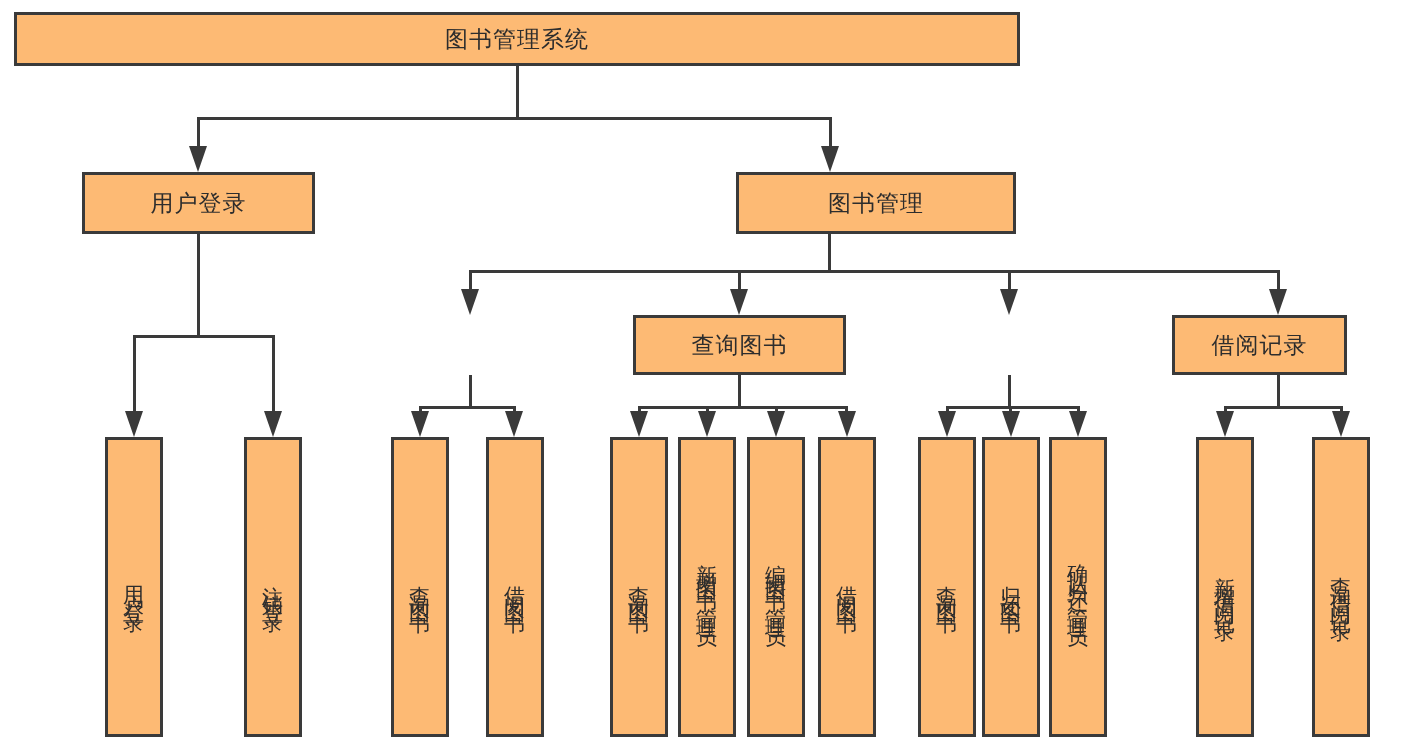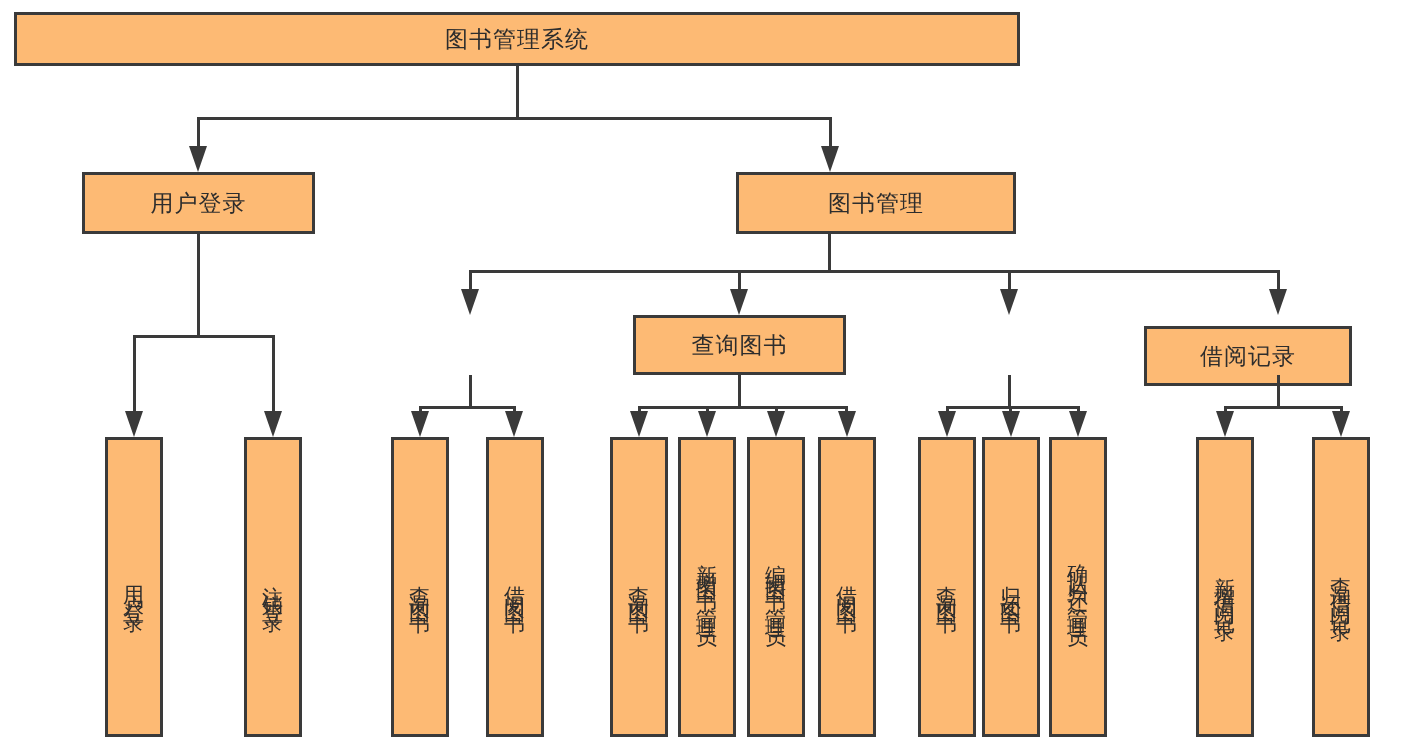--- a/index.html
+++ b/index.html
@@ -63,21 +63,21 @@
   <div class="box hbox" style="left:82px;top:172px;width:233px;height:62px;">
     <span>用户登录</span>
   </div>
   <div class="box hbox" style="left:736px;top:172px;width:280px;height:62px;">
     <span>图书管理</span>
   </div>
 
   <div class="box hbox" style="left:633px;top:315px;width:213px;height:60px;">
     <span>查询图书</span>
   </div>
-  <div class="box hbox" style="left:1144px;top:315px;width:208px;height:60px;margin-top:11px;">
+  <div class="box hbox" style="left:1172px;top:315px;width:175px;height:60px;">
     <span>借阅记录</span>
   </div>
 
   <div class="box vbox" style="left:105px;">
     <span>用户登录</span>
   </div>
   <div class="box vbox" style="left:244px;">
     <span>注销登录</span>
   </div>
 

